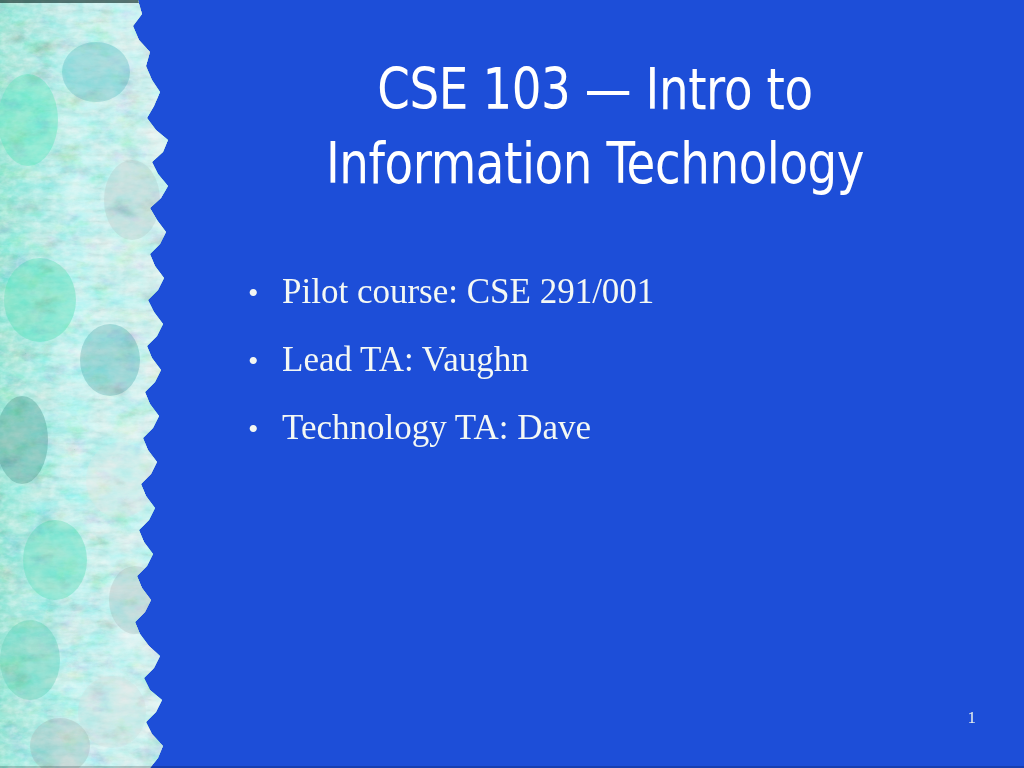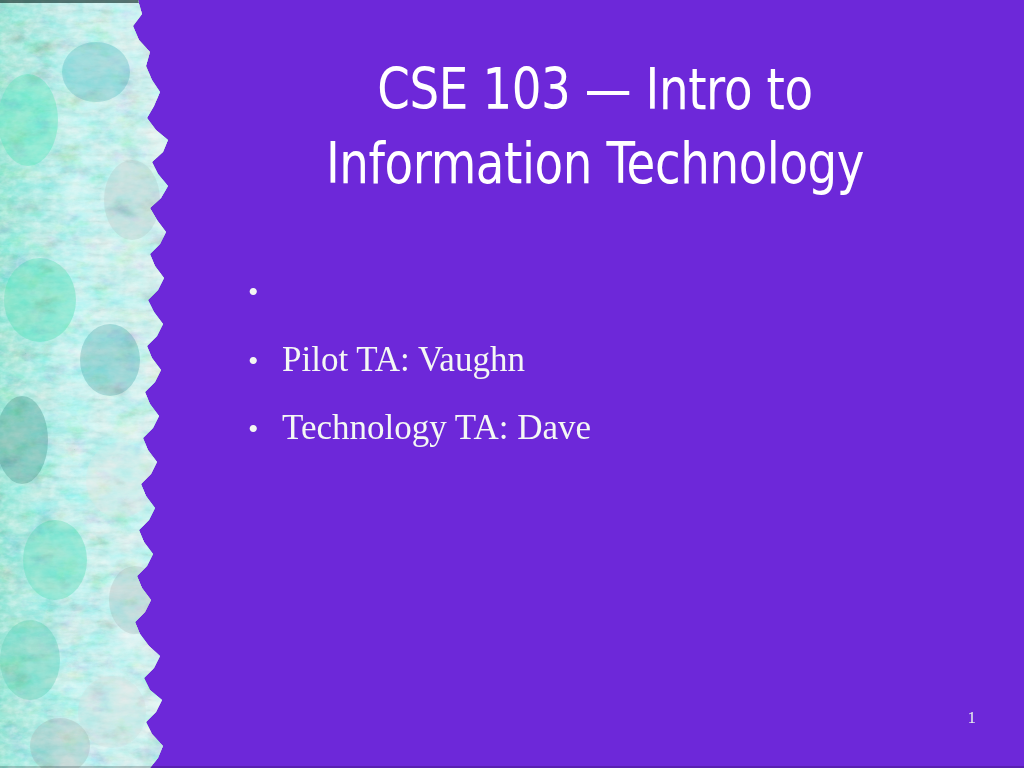--- a/index.html
+++ b/index.html
@@ -6,21 +6,21 @@
   html, body {
     margin: 0;
     padding: 0;
     background: #000;
   }
   #slide {
     position: relative;
     width: 1024px;
     height: 768px;
     overflow: hidden;
-    background: #6d28d9;
+    background: #1d4ed8;
     font-family: "Liberation Sans", sans-serif;
   }
 
   
   #texture-strip {
     position: absolute;
     left: 0;
     top: 0;
     width: 185px;
     height: 768px;
@@ -205,25 +205,26 @@
 
   <div id="title-block">
     <div class="title-line">CSE 103 — Intro to</div>
     <div class="title-line">Information Technology</div>
   </div>
 
   <div id="body-block">
 
     <div class="bullet-row">
       <span class="bullet-marker">•</span>
+      <span class="bullet-text">Pilot course: CSE 291/001</span>
     </div>
 
     <div class="bullet-row">
       <span class="bullet-marker">•</span>
-      <span class="bullet-text">Pilot TA: Vaughn</span>
+      <span class="bullet-text">Lead TA: Vaughn</span>
     </div>
 
     <div class="bullet-row">
       <span class="bullet-marker">•</span>
       <span class="bullet-text">Technology TA: Dave</span>
     </div>
 
   </div>
 
   <div id="slide-number">1</div>

